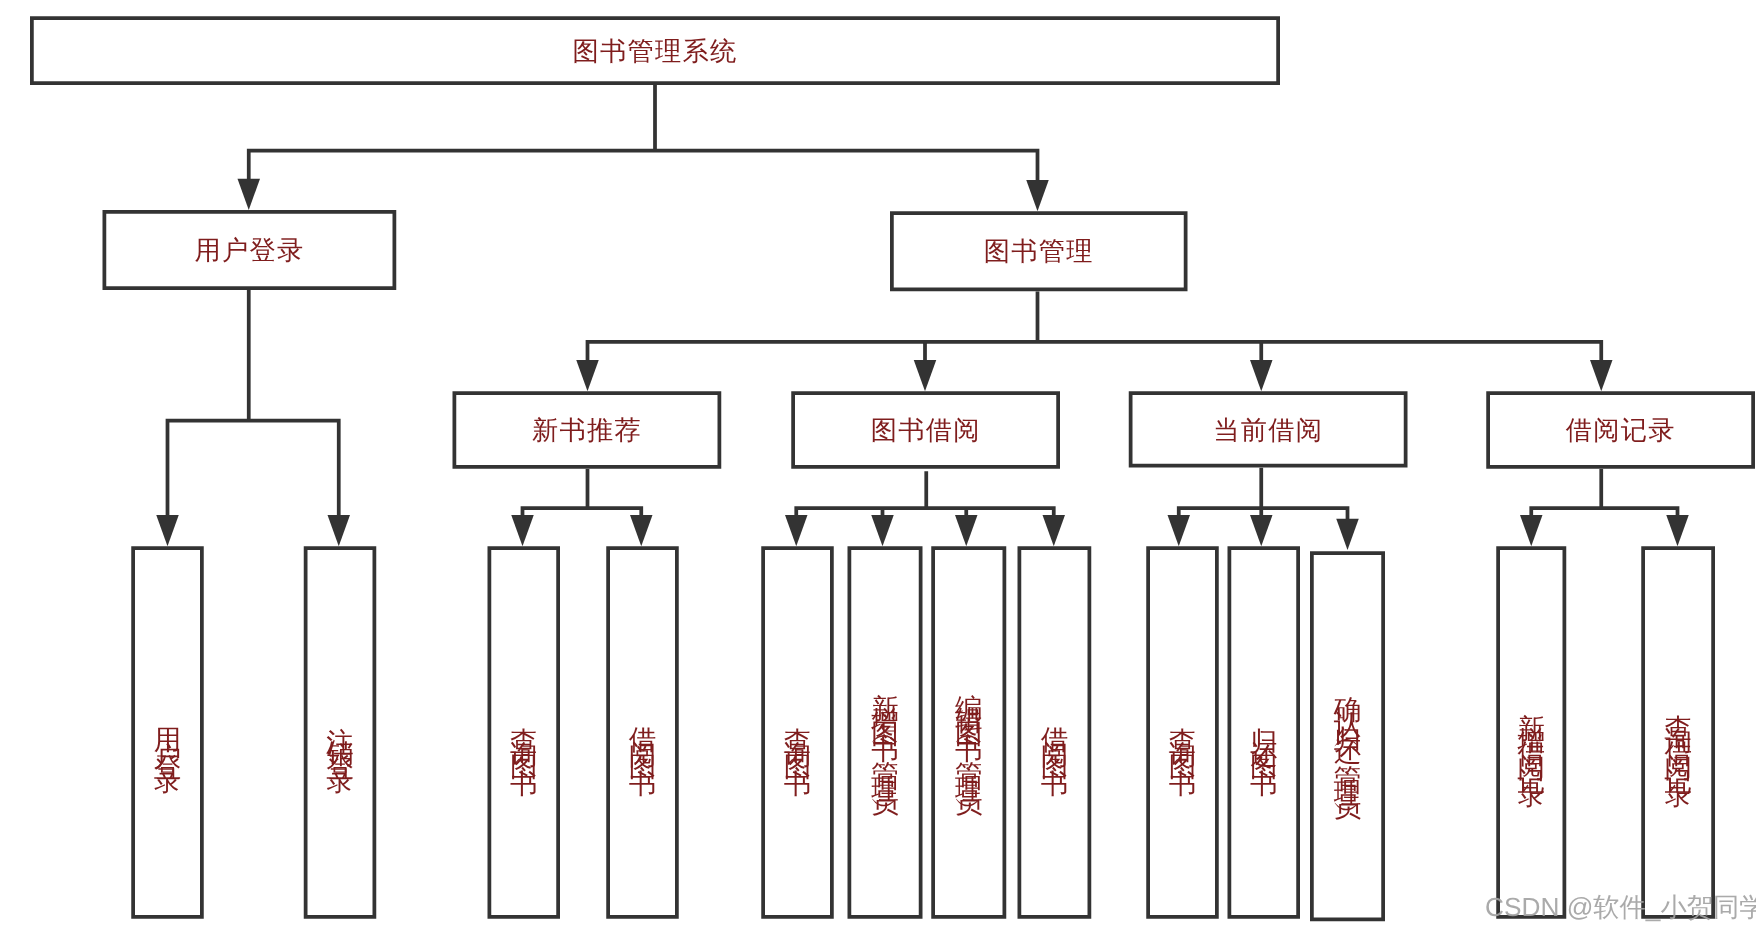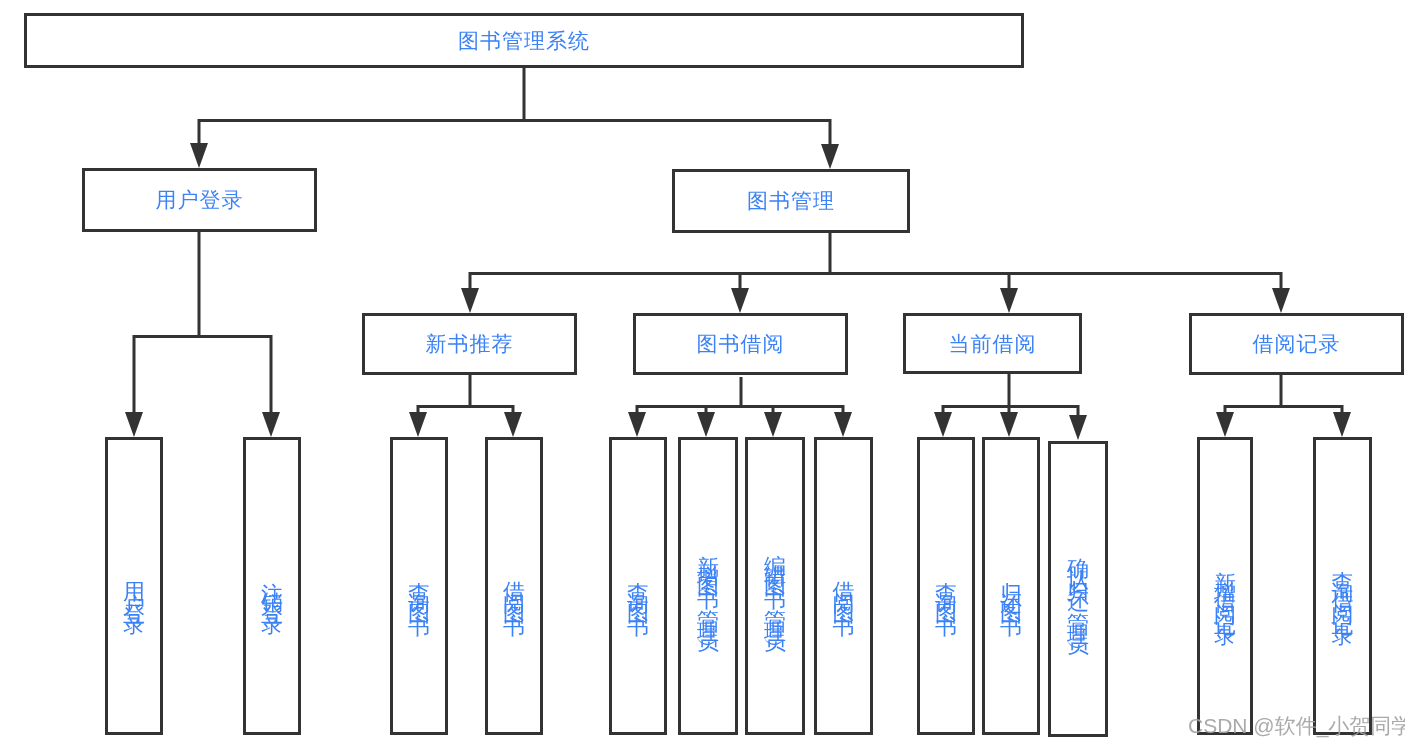--- a/index.html
+++ b/index.html
@@ -23,21 +23,21 @@
     z-index: 1;
   }
   .node {
     position: absolute;
     box-sizing: border-box;
     border: 3px solid #333333;
     background: #ffffff;
     display: flex;
     align-items: center;
     justify-content: center;
-    color: #3b82f6;
+    color: #7f1d1d;
     z-index: 2;
   }
   .node .lbl {
     font-size: 21px;
     letter-spacing: 1px;
     white-space: nowrap;
   }
   .leaf .lbl {
     writing-mode: vertical-rl;
     text-orientation: mixed;
@@ -46,25 +46,25 @@
     line-height: 1.0;
     white-space: normal;
   }
   .leaf {
     overflow: hidden;
   }
   
   .n-root  { left: 24px;  top: 13px;  width: 1000px; height: 55px; }
   
   .n-login { left: 82px;  top: 168px; width: 235px; height: 64px; }
-  .n-mgmt  { left: 672px; top: 169px; width: 238px; height: 64px; }
+  .n-mgmt  { left: 712px; top: 169px; width: 238px; height: 64px; }
   
   .n-rec   { left: 362px;  top: 313px; width: 215px; height: 62px; }
   .n-bor   { left: 633px;  top: 313px; width: 215px; height: 62px; align-items: center; }
-  .n-cur   { left: 903px;  top: 313px; width: 179px; height: 61px; }
+  .n-cur   { left: 903px;  top: 313px; width: 223px; height: 61px; }
   .n-hist  { left: 1172px; top: 313px; width: 215px; height: 62px; margin-left: 17px; }
   
   .l-1  { left: 105px;  top: 437px; width: 58px; height: 298px; }
   .l-2  { left: 243px;  top: 437px; width: 58px; height: 298px; }
   .l-3  { left: 390px;  top: 437px; width: 58px; height: 298px; }
   .l-4  { left: 485px;  top: 437px; width: 58px; height: 298px; }
   .l-5  { left: 609px;  top: 437px; width: 58px; height: 298px; }
   .l-6  { left: 678px;  top: 437px; width: 60px; height: 298px; }
   .l-7  { left: 745px;  top: 437px; width: 60px; height: 298px; }
   .l-8  { left: 814px;  top: 437px; width: 59px; height: 298px; }

